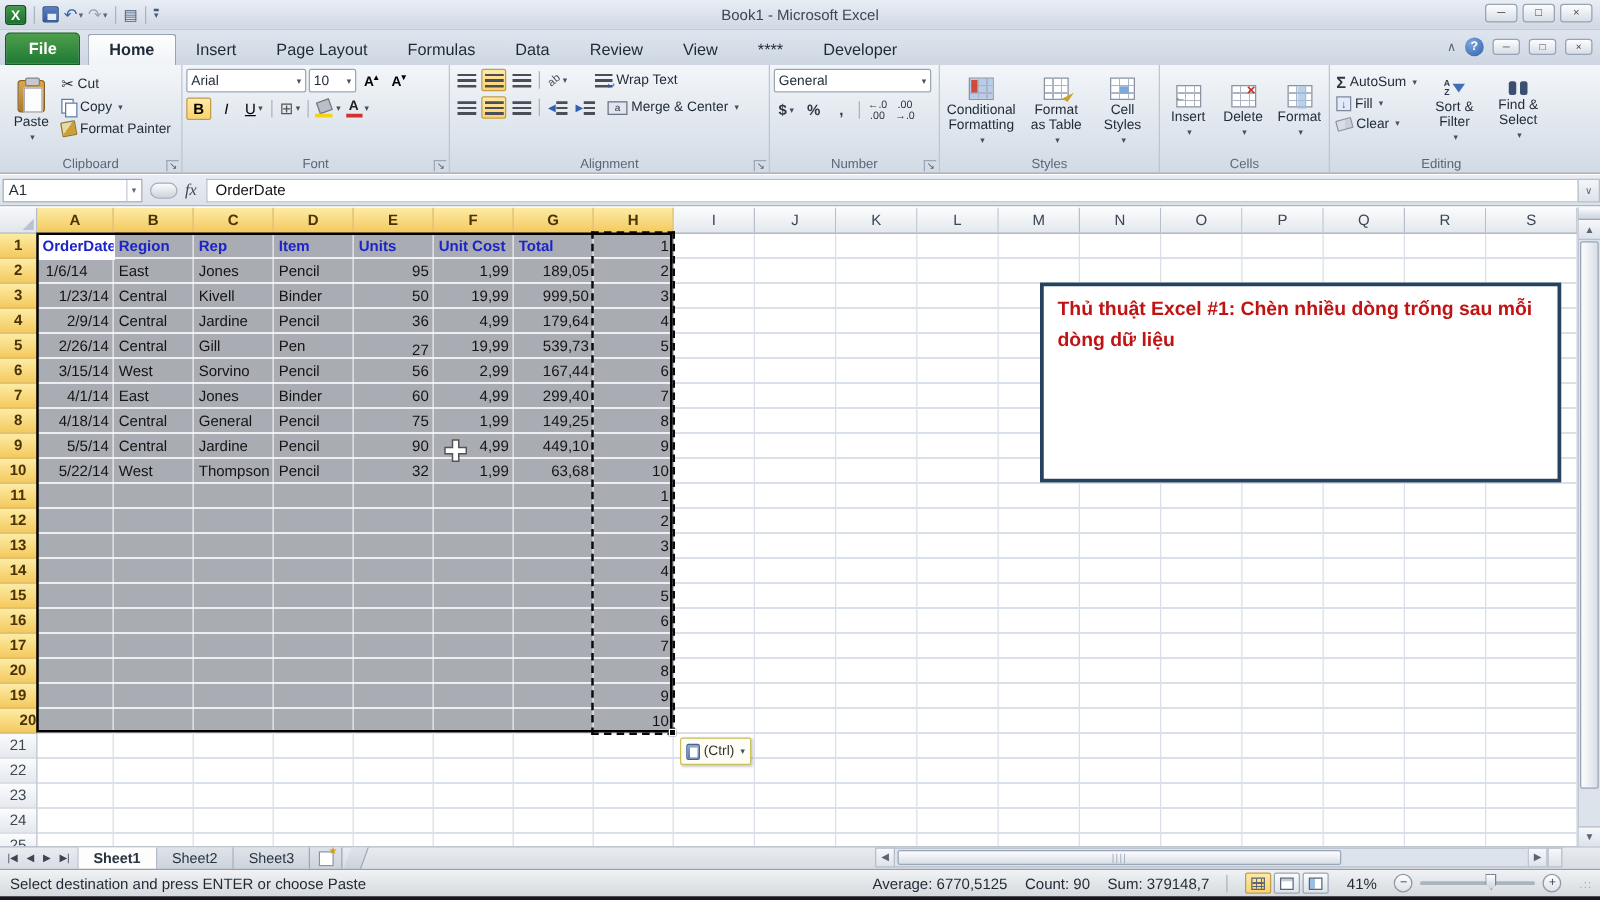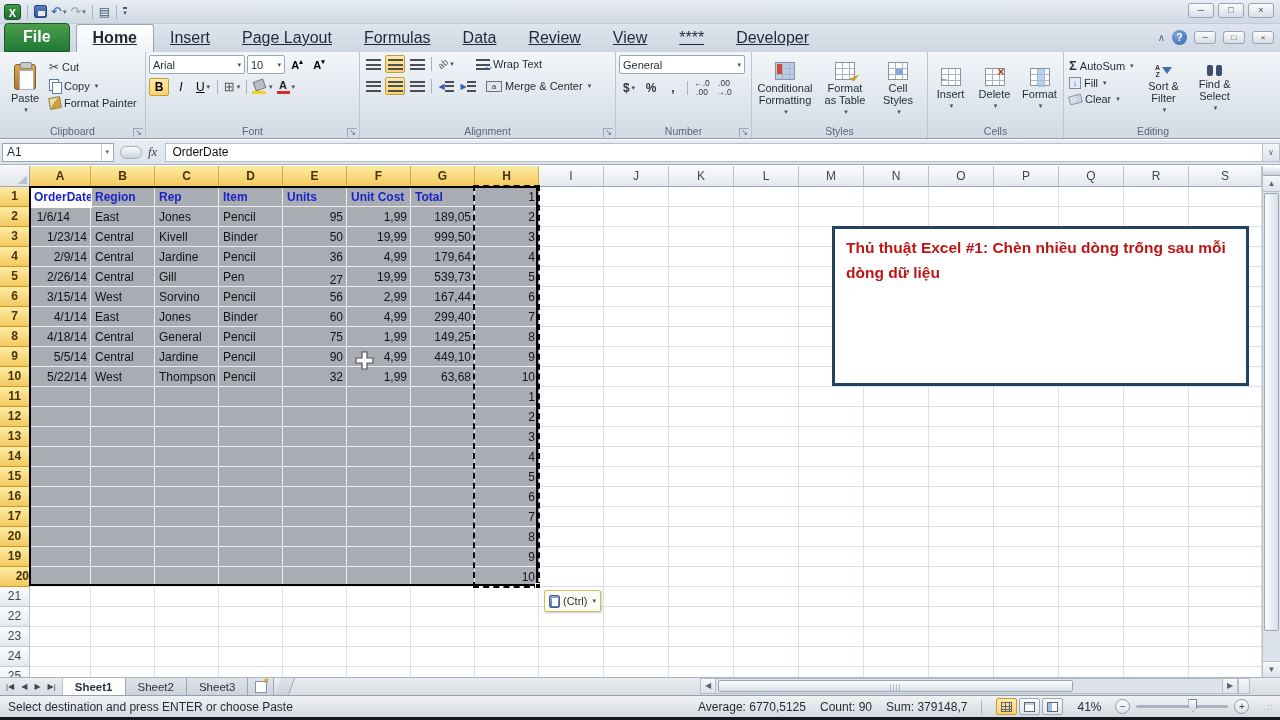--- a/index.html
+++ b/index.html
@@ -18,22 +18,22 @@
   .redo-g{color:#9aa2ad;}
   .qicon{font-size:12px;color:#44597a;}
   .qmore{display:inline-block;border-top:2px solid #44597a;font-size:7px;color:#44597a;line-height:6px;padding-top:1px;}
   #title-text{position:absolute;left:0;right:0;text-align:center;font-size:12px;color:#3d4753;}
   .winbtns{position:absolute;right:6px;top:3px;display:flex;gap:4px;}
   .winbtn{width:26px;height:15px;border:1px solid #98a4b2;border-radius:3px;background:linear-gradient(#fdfdfe,#d7dee6);font-size:9px;color:#444;text-align:center;line-height:13px;}
 
   
   #tabrow{position:absolute;left:0;top:24px;width:1280px;height:28px;background:linear-gradient(#dfe5ee,#cdd6e2);}
   .tabs{position:absolute;left:4px;bottom:0;display:flex;align-items:flex-end;height:24px;}
-  .file-tab{background:linear-gradient(#4d9e4b,#1f7a35);color:#fff;font-size:16px;font-weight:bold;padding:4px 18px 5px;border-radius:4px 4px 0 0;border:1px solid #165c27;margin-right:6px;}
-  .rtab{font-size:16px;color:#1f2a36;padding:4px 16px 5px;text-decoration:underline;}
+  .file-tab{background:linear-gradient(#4d9e4b,#1f7a35);color:#fff;font-size:13px;font-weight:bold;padding:4px 18px 5px;border-radius:4px 4px 0 0;border:1px solid #165c27;margin-right:6px;}
+  .rtab{font-size:13px;color:#1f2a36;padding:4px 16px 5px;}
   .rtab.active{background:linear-gradient(#fdfefe,#f0f3f7);border:1px solid #98a4b4;border-bottom:none;border-radius:3px 3px 0 0;font-weight:bold;}
   .ribbon-ctrl{position:absolute;right:6px;top:6px;display:flex;align-items:center;gap:7px;}
   .rc{font-size:10px;color:#5a6678;}
   .helpbtn{width:15px;height:15px;border-radius:50%;background:radial-gradient(circle at 35% 30%,#7fa8e0,#2d5fa8);color:#fff;font-size:10px;font-weight:bold;text-align:center;line-height:15px;}
   .winbtn.sm{width:22px;height:13px;line-height:11px;font-size:8px;}
 
   
   #ribbon{position:absolute;left:0;top:52px;width:1280px;height:87px;background:linear-gradient(#f3f6f9,#dde4ec 65%,#d2dae4);border-bottom:1px solid #8e9cad;display:flex;}
   .rgroup{position:relative;height:100%;border-right:1px solid #bcc6d2;padding:3px 3px 16px 3px;}
   .glabel{position:absolute;left:0;right:0;bottom:1px;text-align:center;font-size:10.5px;color:#5a6678;}
@@ -198,20 +198,21 @@
       <div class="qbtn redo-g">↷<span class="dd">▾</span></div>
       <div class="qat-sep"></div>
       <div class="qbtn">
           <span class="qicon">▤</span>
         </div>
       <div class="qat-sep"></div>
       <div class="qbtn">
           <span class="qmore">▾</span>
         </div>
     </div>
+    <div id="title-text">Book1 - Microsoft Excel</div>
     <div class="winbtns">
       <div class="winbtn">─</div>
       <div class="winbtn">□</div>
       <div class="winbtn">×</div>
     </div>
   </div>
 
   <div id="tabrow">
     <div class="tabs">
       <div class="file-tab">File</div>

